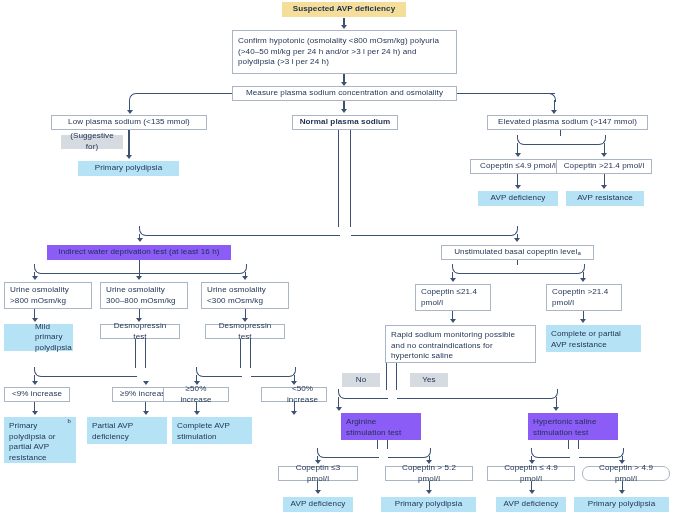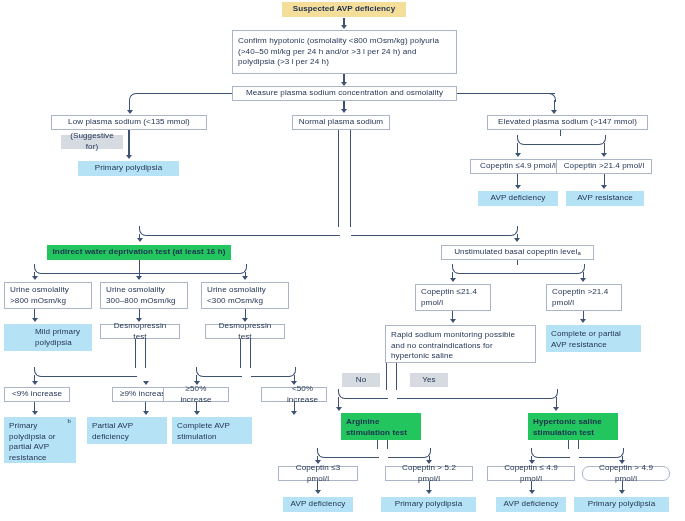--- a/index.html
+++ b/index.html
@@ -38,23 +38,22 @@
     font-weight:bold;
     border:none;
   }
   
   .blue{
     background:#b6e2f5;
     border:none;
   }
   
   .pink{
-    background:#22c55e;
-    border:none;
-    font-weight:bold;
+    background:#8b5cf6;
+    border:none;
   }
   
   .grey{
     background:#d6dbe2;
     border:none;
     font-size:8.1px;
   }
 
   sup{font-size:6px;line-height:0;vertical-align:super;}
 
@@ -107,21 +106,21 @@
   <div class="ln vl" style="left:343.3px;top:101px;width:1.4px;height:10px;"></div>
   <div class="ar" style="left:340.8px;top:109px;"></div>
 
   <div class="ln hl" style="left:457px;top:93px;width:98px;height:1.4px;"></div>
   <div class="el el-tr" style="left:547px;top:93px;width:8px;height:8px;"></div>
   <div class="ln vl" style="left:553.6px;top:100px;width:1.4px;height:11px;"></div>
   <div class="ar" style="left:551.1px;top:110px;"></div>
 
   <div class="node center box" style="left:51px;top:115px;width:156px;height:15px;">Low plasma sodium (&lt;135 mmol)</div>
 
-  <div class="node center box" style="left:292px;top:115px;width:98px;height:15px;">Normal plasma sodium</div>
+  <div class="node center box" style="left:292px;top:115px;width:106px;height:15px;font-weight:bold;">Normal plasma sodium</div>
 
   <div class="node center box" style="left:487px;top:115px;width:161px;height:15px;">Elevated plasma sodium (&gt;147 mmol)</div>
 
   <div class="ln vl" style="left:128.3px;top:130px;width:1.4px;height:26px;"></div>
   <div class="ar" style="left:125.8px;top:155px;"></div>
   <div class="node center grey" style="left:61px;top:135px;width:62px;height:14px;">(Suggestive for)</div>
   <div class="node center blue" style="left:78px;top:161px;width:101px;height:15px;">Primary polydipsia</div>
 
   <div class="ln vl" style="left:560px;top:130px;width:1.4px;height:6px;"></div>
   <div class="el el-bl" style="left:517px;top:135px;width:44px;height:9px;"></div>
@@ -170,21 +169,21 @@
   <div class="node left box" style="left:100px;top:282px;width:88px;height:27px;">Urine osmolality 300–800 mOsm/kg</div>
   <div class="node left box" style="left:201px;top:282px;width:88px;height:27px;">Urine osmolality &lt;300 mOsm/kg</div>
 
   <div class="ln vl" style="left:34px;top:309px;width:1.4px;height:11px;"></div>
   <div class="ar" style="left:31.5px;top:318px;"></div>
   <div class="ln vl" style="left:138.6px;top:309px;width:1.4px;height:11px;"></div>
   <div class="ar" style="left:136.1px;top:318px;"></div>
   <div class="ln vl" style="left:244.6px;top:309px;width:1.4px;height:11px;"></div>
   <div class="ar" style="left:242.1px;top:318px;"></div>
 
-  <div class="node left blue" style="left:4px;top:324px;width:88px;height:27px;padding-left:31px;">Mild primary polydipsia</div>
+  <div class="node left blue" style="left:4px;top:324px;width:69px;height:27px;padding-left:31px;">Mild primary polydipsia</div>
   <div class="node center box" style="left:100px;top:324px;width:80px;height:15px;">Desmopressin test</div>
   <div class="node center box" style="left:205px;top:324px;width:80px;height:15px;">Desmopressin test</div>
 
   <div class="ln vl" style="left:135px;top:339px;width:1.4px;height:29px;"></div>
   <div class="ln vl" style="left:145px;top:339px;width:1.4px;height:29px;"></div>
   <div class="el el-bl" style="left:34px;top:367px;width:102px;height:9px;"></div>
   <div class="ln vl" style="left:34px;top:375px;width:1.4px;height:8px;"></div>
   <div class="ar" style="left:31.5px;top:381px;"></div>
   <div class="ar" style="left:143px;top:381px;"></div>
 

